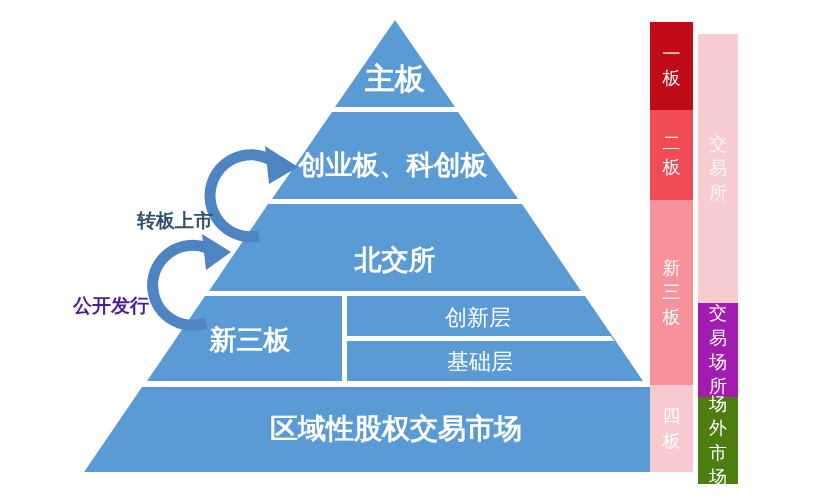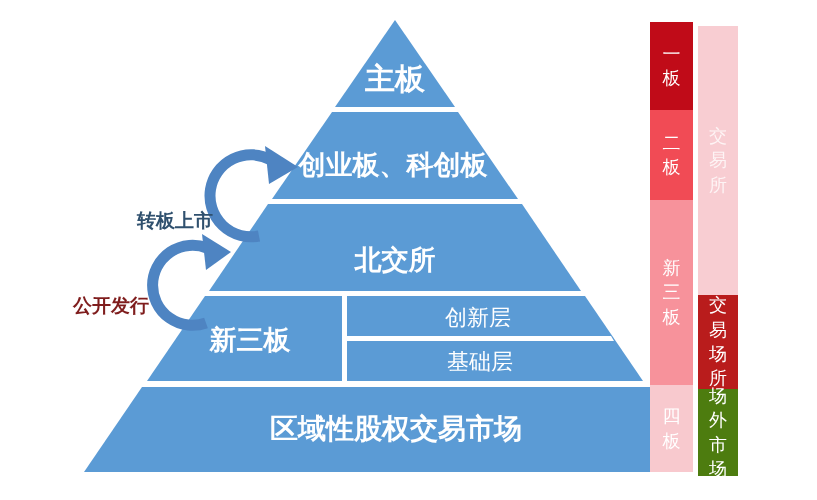--- a/index.html
+++ b/index.html
@@ -60,42 +60,42 @@
   <div class="lvl-label" style="left:175px;top:321px;width:150px;height:37px;font-size:27px;">新三板</div>
 
   <div class="lvl-label sub-label" style="left:388px;top:303px;width:180px;height:29px;font-size:22px;">创新层</div>
 
   <div class="lvl-label sub-label" style="left:390px;top:347px;width:180px;height:29px;font-size:22px;">基础层</div>
 
   <div class="lvl-label" style="left:206px;top:410px;width:380px;height:37px;font-size:28px;">区域性股权交易市场</div>
 
   <div class="side-label" style="left: 134px; top: 175px; width: 82px; height: 24px; color: rgb(47, 80, 110);">转板上市</div>
 
-  <div class="side-label" style="left: 70px; top: 260px; width: 82px; height: 24px; color: #7f1d1d;">公开发行</div>
+  <div class="side-label" style="left: 70px; top: 260px; width: 82px; height: 24px; color: #4c1d95;">公开发行</div>
 
   <div class="col" style="left:650px;top:22px;width:43px;">
     <div class="col-sec" style="height: 88px; background: rgb(192, 11, 24);">
       <span class="vtext">一板</span>
     </div>
     <div class="col-sec" style="height: 90px; background: rgb(241, 75, 85);">
       <span class="vtext">二板</span>
     </div>
     <div class="col-sec" style="height: 185px; background: rgb(247, 146, 155);">
       <span class="vtext">新三板</span>
     </div>
     <div class="col-sec" style="height: 87px; background: rgb(248, 201, 206);">
       <span class="vtext">四板</span>
     </div>
   </div>
 
-  <div class="col" style="left:698px;top:26px;width:40px;">
+  <div class="col" style="left:698px;top:34px;width:40px;">
     <div class="col-sec" style="height: 269px; background: rgb(248, 205, 210);">
       <span class="vtext dim">交易所</span>
     </div>
-    <div class="col-sec" style="height: 94px; background: #b91c1c;">
+    <div class="col-sec" style="height: 94px; background: #a21caf;">
       <span class="vtext">交易场所</span>
     </div>
     <div class="col-sec" style="height: 87px; background: #4d7c0f;">
       <span class="vtext">场外市场</span>
     </div>
   </div>
 
 </div>
 
 </body></html>

